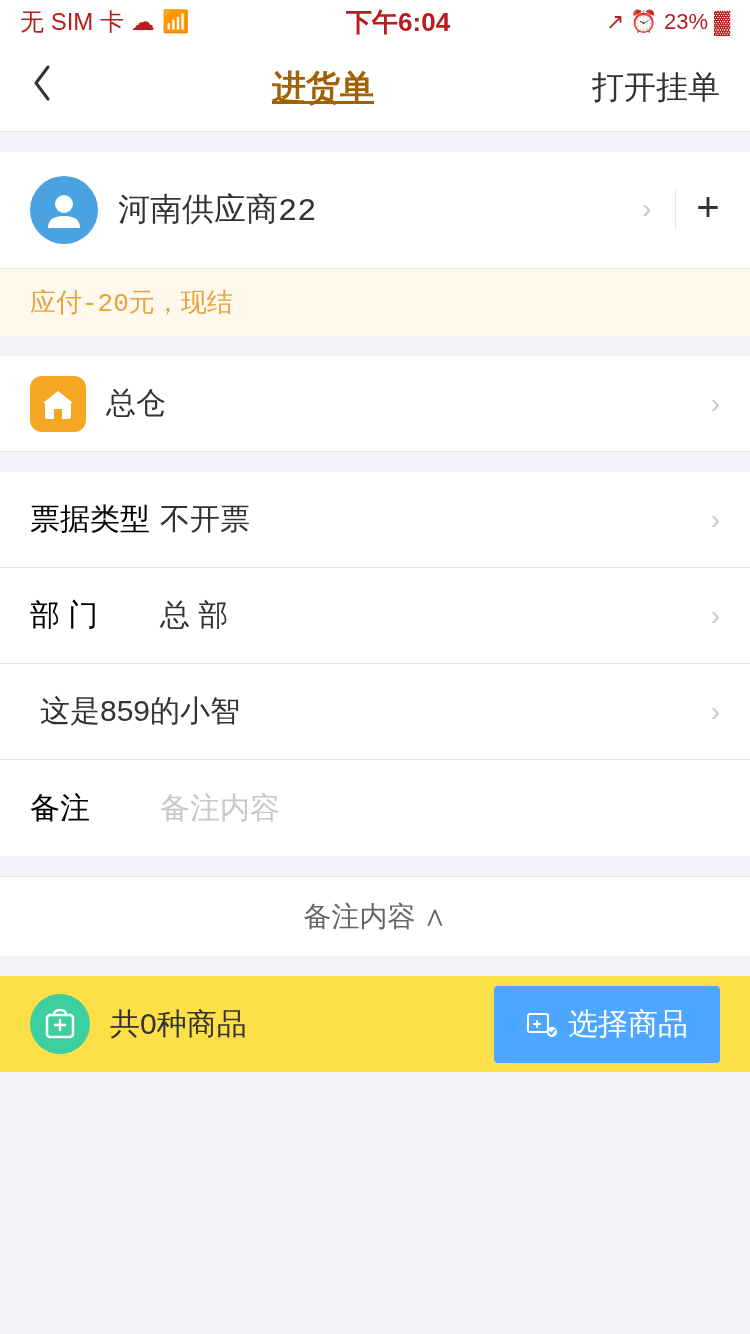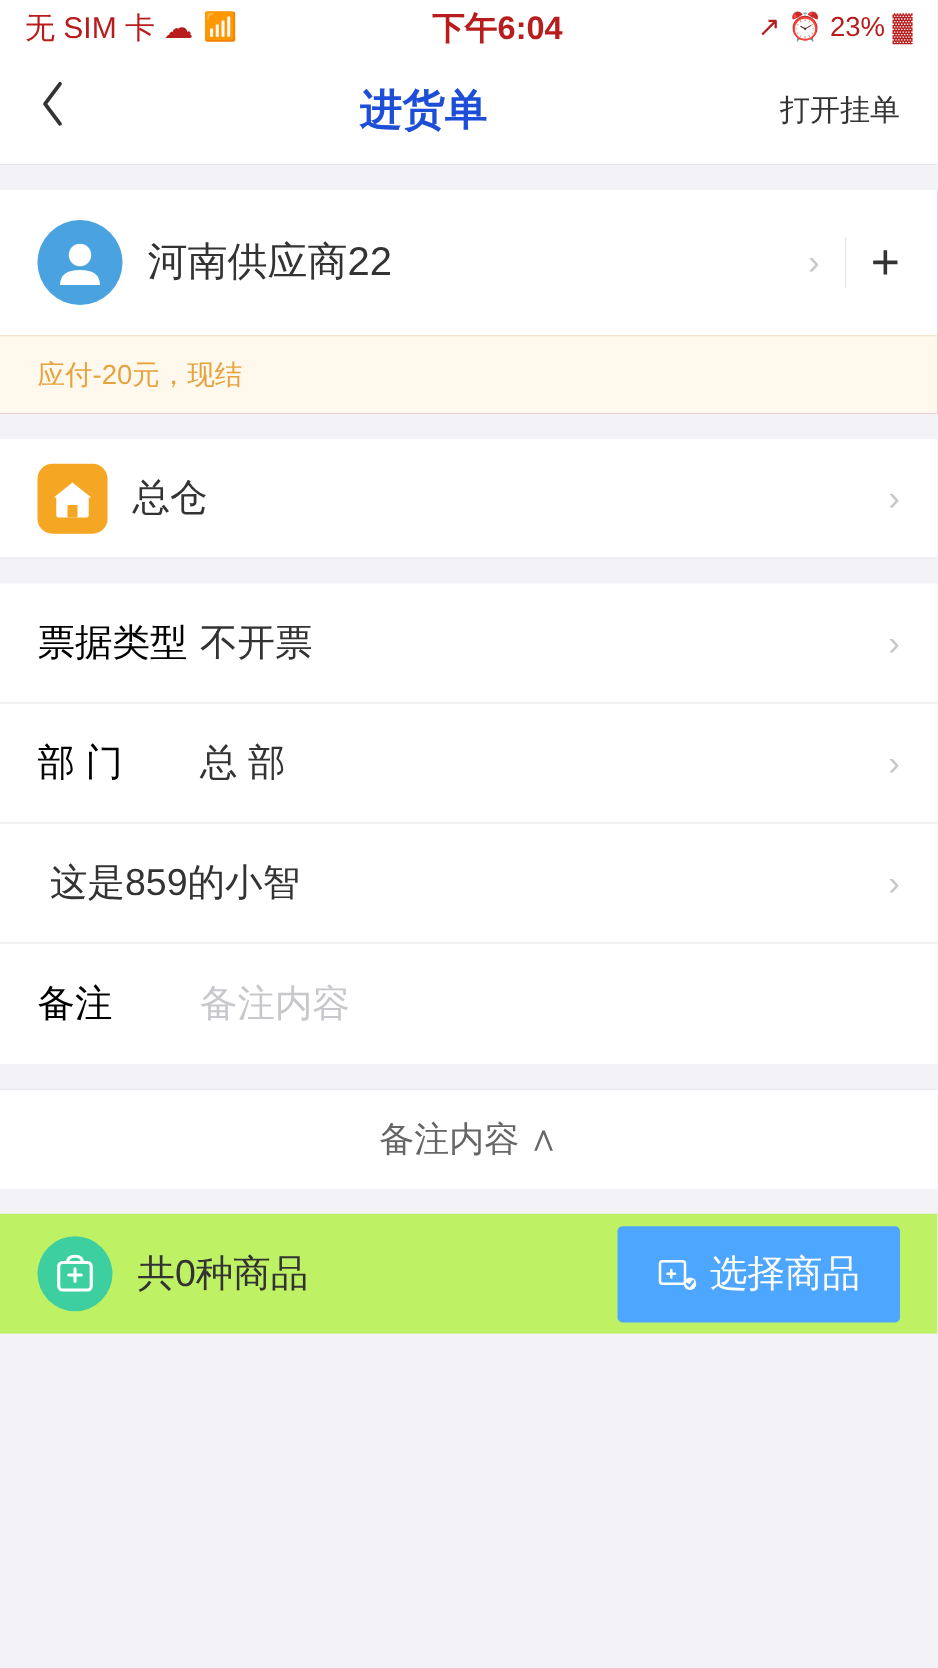--- a/index.html
+++ b/index.html
@@ -41,38 +41,40 @@
       border-bottom: 1px solid #e5e5ea;
     }
     .nav-back {
       font-size: 36px;
       color: #333;
       cursor: pointer;
     }
     .nav-title {
       font-size: 34px;
       font-weight: 600;
-      color: #1d4ed8;
+      color: #a16207;
+      text-decoration: underline;
     }
     .nav-action {
-      font-size: 24px;
+      font-size: 32px;
       color: #333;
       cursor: pointer;
     }
 
     
     .section-divider {
       height: 20px;
       background: #f2f2f7;
     }
 
     
     .card {
-      background: #be185d;
+      background: #0369a1;
       margin-bottom: 0;
+      font-family: Liberation Mono, monospace;
     }
 
     
     .supplier-row {
       background: #fff;
       display: flex;
       align-items: center;
       padding: 24px 30px;
       border-bottom: none;
       position: relative;
@@ -112,21 +114,21 @@
     .supplier-add {
       font-size: 40px;
       color: #333;
       cursor: pointer;
     }
 
     
     .notice-bar {
       background: #fff8ec;
       padding: 16px 30px;
-      font-size: 22px;
+      font-size: 26px;
       color: #e6a23c;
       border-top: 1px solid #f5e6c8;
     }
 
     
     .form-section {
       background: #fff;
       margin-top: 20px;
     }
     .form-row {
@@ -195,21 +197,21 @@
       border-top: 1px solid #e5e5ea;
       cursor: pointer;
     }
     .collapse-text {
       font-size: 28px;
       color: #666;
     }
 
     
     .bottom-bar {
-      background: #bef264;
+      background: #fde047;
       margin-top: 20px;
       height: 96px;
       display: flex;
       align-items: center;
       padding: 0 30px;
     }
     .goods-icon {
       width: 60px;
       height: 60px;
       border-radius: 50%;

